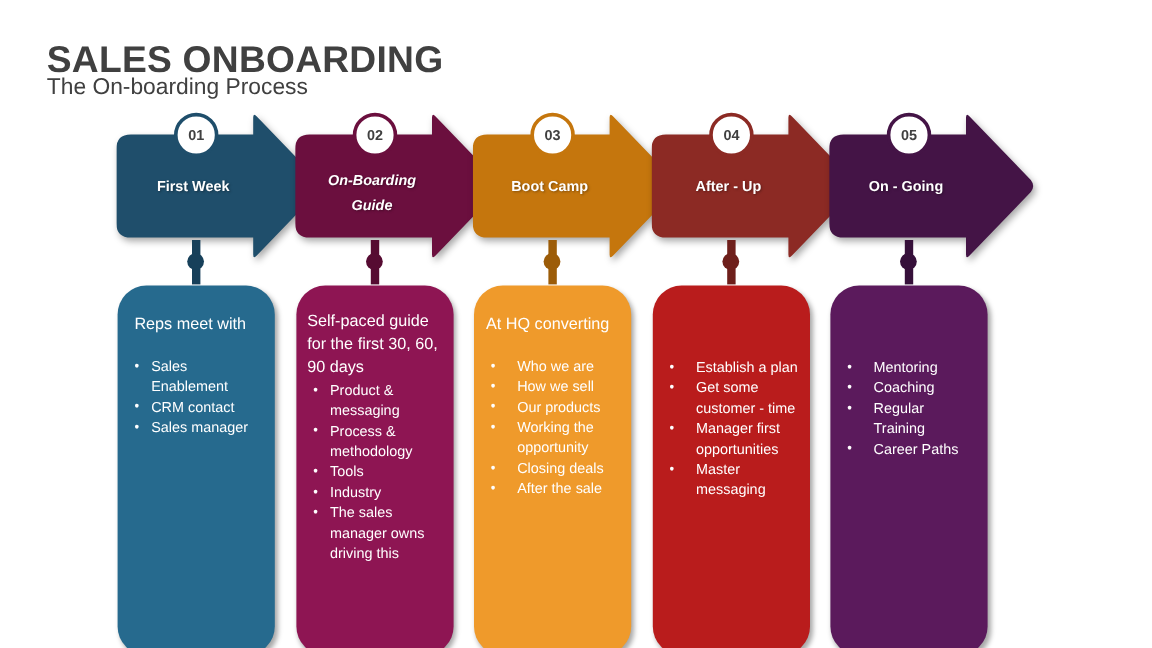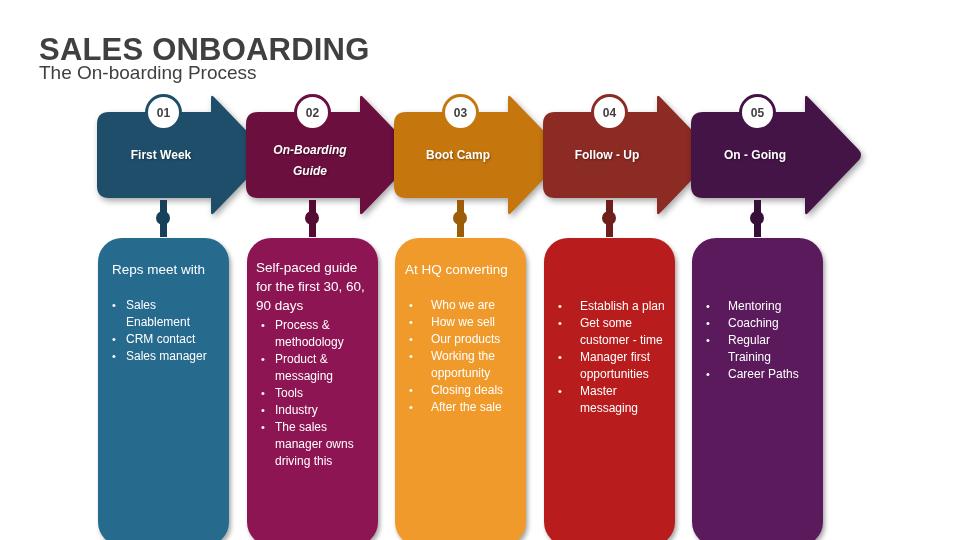--- a/index.html
+++ b/index.html
@@ -103,22 +103,22 @@
       </div>
       <div class="arrow-label" style="left: 245px;">
         <span style="width: 110px; margin: 12px auto 0px; font-style: italic;">On-Boarding Guide</span>
       </div>
       <div class="badge" style="left: 294px; border-color: rgb(107, 15, 62);">02</div>
       <div class="connector-bar" style="left: 309px; background: rgb(86, 11, 50);"></div>
       <div class="connector-dot" style="left: 305px; background: rgb(86, 11, 50);"></div>
       <div class="card" style="left: 247px; background: rgb(142, 21, 83);">
         <div class="card-heading big" style="margin-left: -5px; margin-top: -2px;">Self-paced guide for the first 30, 60, 90 days</div>
         <ul>
+          <li>Product &amp; messaging</li>
           <li>Process &amp; methodology</li>
-          <li>Product &amp; messaging</li>
           <li>Tools</li>
           <li>Industry</li>
           <li>The sales manager owns driving this</li>
         </ul>
       </div>
     </div>
     <div class="step">
       <div class="arrow" style="left: 394px;">
         <svg viewBox="0 0 172 122" xmlns="http://www.w3.org/2000/svg">
           <path d="M12 18 H114 V4 Q114 0 117 3 L168 56 Q172 61 168 66 L117 119 Q114 122 114 118 V104 H12 Q0 104 0 92 V30 Q0 18 12 18 Z" fill="#C5760D"></path>
@@ -142,21 +142,21 @@
         </ul>
       </div>
     </div>
     <div class="step">
       <div class="arrow" style="left: 543px;">
         <svg viewBox="0 0 172 122" xmlns="http://www.w3.org/2000/svg">
           <path d="M12 18 H114 V4 Q114 0 117 3 L168 56 Q172 61 168 66 L117 119 Q114 122 114 118 V104 H12 Q0 104 0 92 V30 Q0 18 12 18 Z" fill="#8C2A24"></path>
         </svg>
       </div>
       <div class="arrow-label" style="left: 542px;">
-        <span>Follow - Up</span>
+        <span>After - Up</span>
       </div>
       <div class="badge" style="left: 591px; border-color: rgb(140, 42, 36);">04</div>
       <div class="connector-bar" style="left: 606px; background: rgb(110, 31, 27);"></div>
       <div class="connector-dot" style="left: 602px; background: rgb(110, 31, 27);"></div>
       <div class="card wide-bullets no-heading" style="left: 544px; background: #b91c1c;">
         <ul>
           <li>Establish a plan</li>
           <li>Get some customer - time</li>
           <li>Manager first opportunities</li>
           <li>Master messaging</li>

